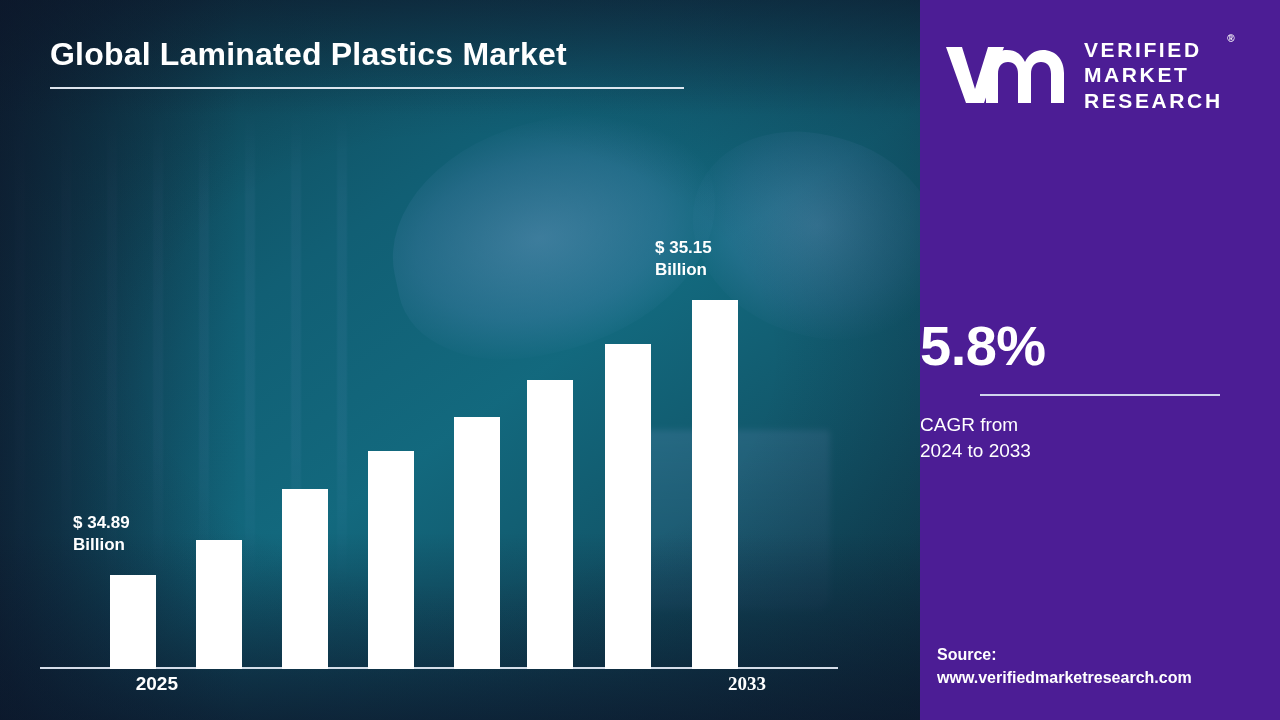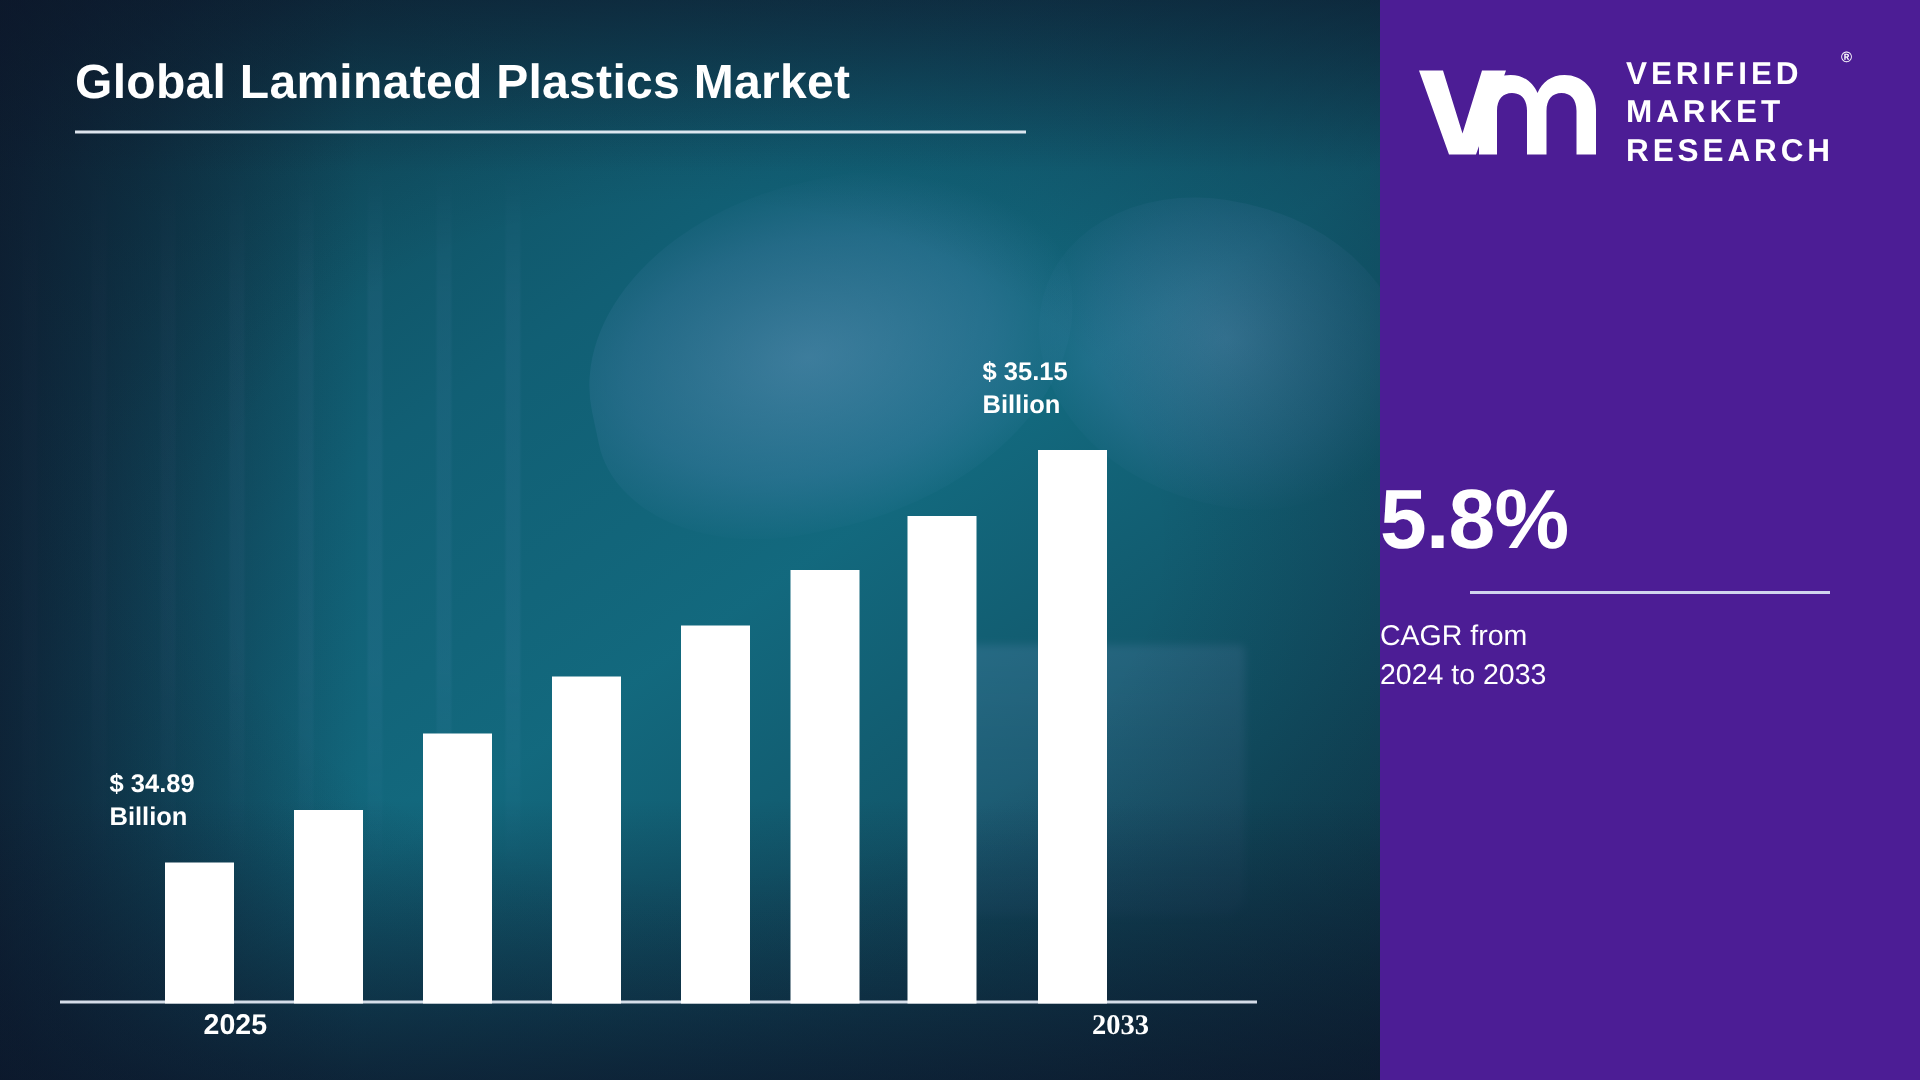--- a/index.html
+++ b/index.html
@@ -178,14 +178,18 @@
 
     <div class="cagr-block">
       <div class="cagr-value">5.8%</div>
       <div class="cagr-rule"></div>
       <div class="cagr-caption">CAGR from
 2024 to 2033</div>
     </div>
 
   </div>
 
+  <div class="source-block">
+    <div class="source-label">Source:</div>
+    <div class="source-url">www.verifiedmarketresearch.com</div>
+  </div>
 
 </div>
 
 </body></html>

